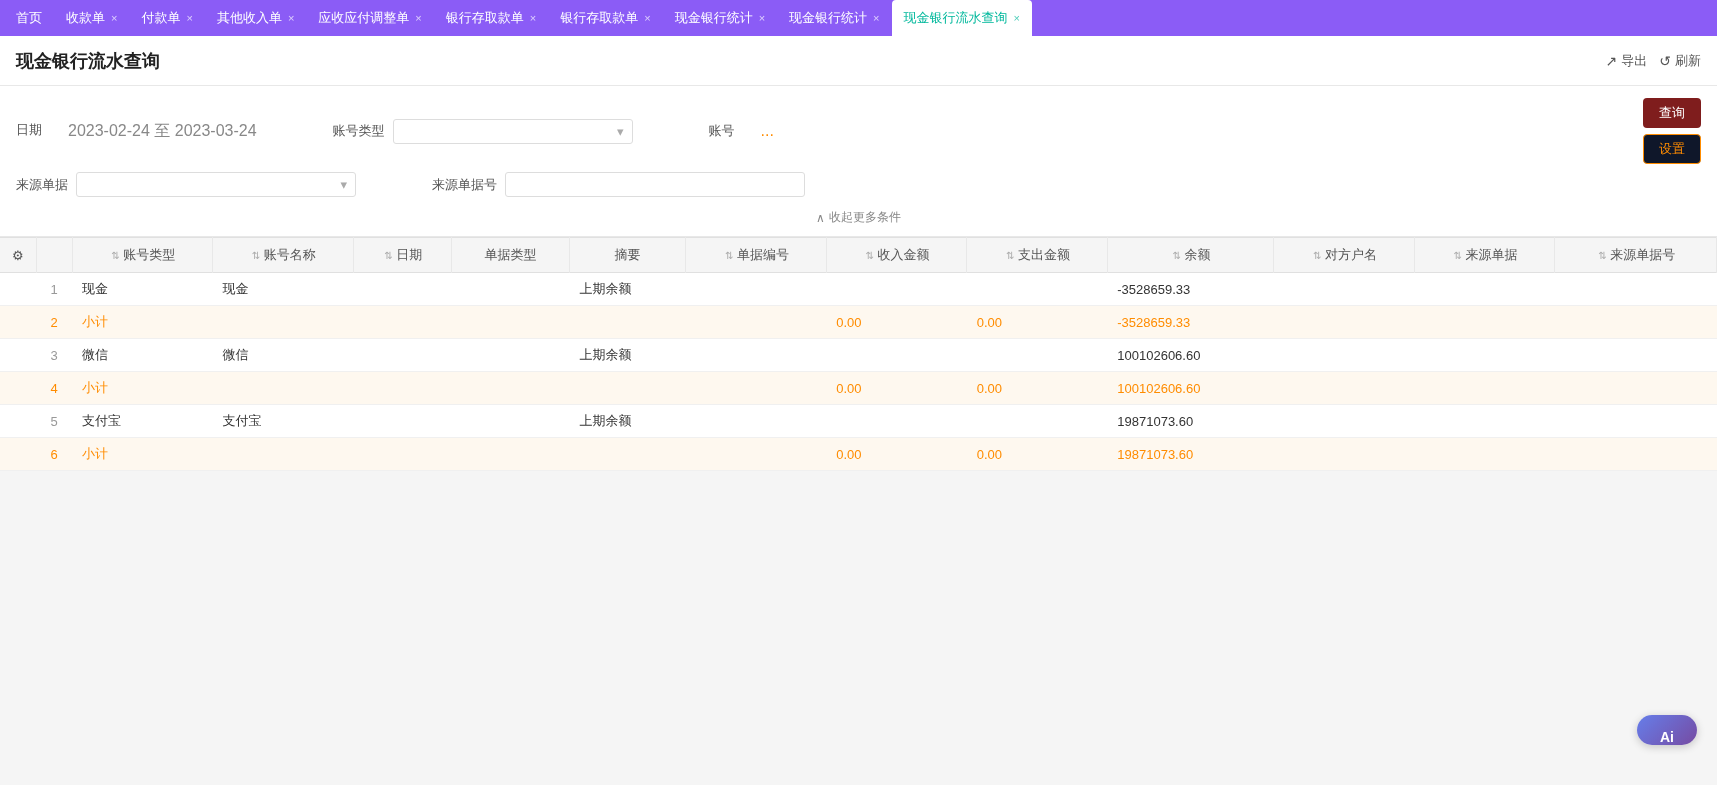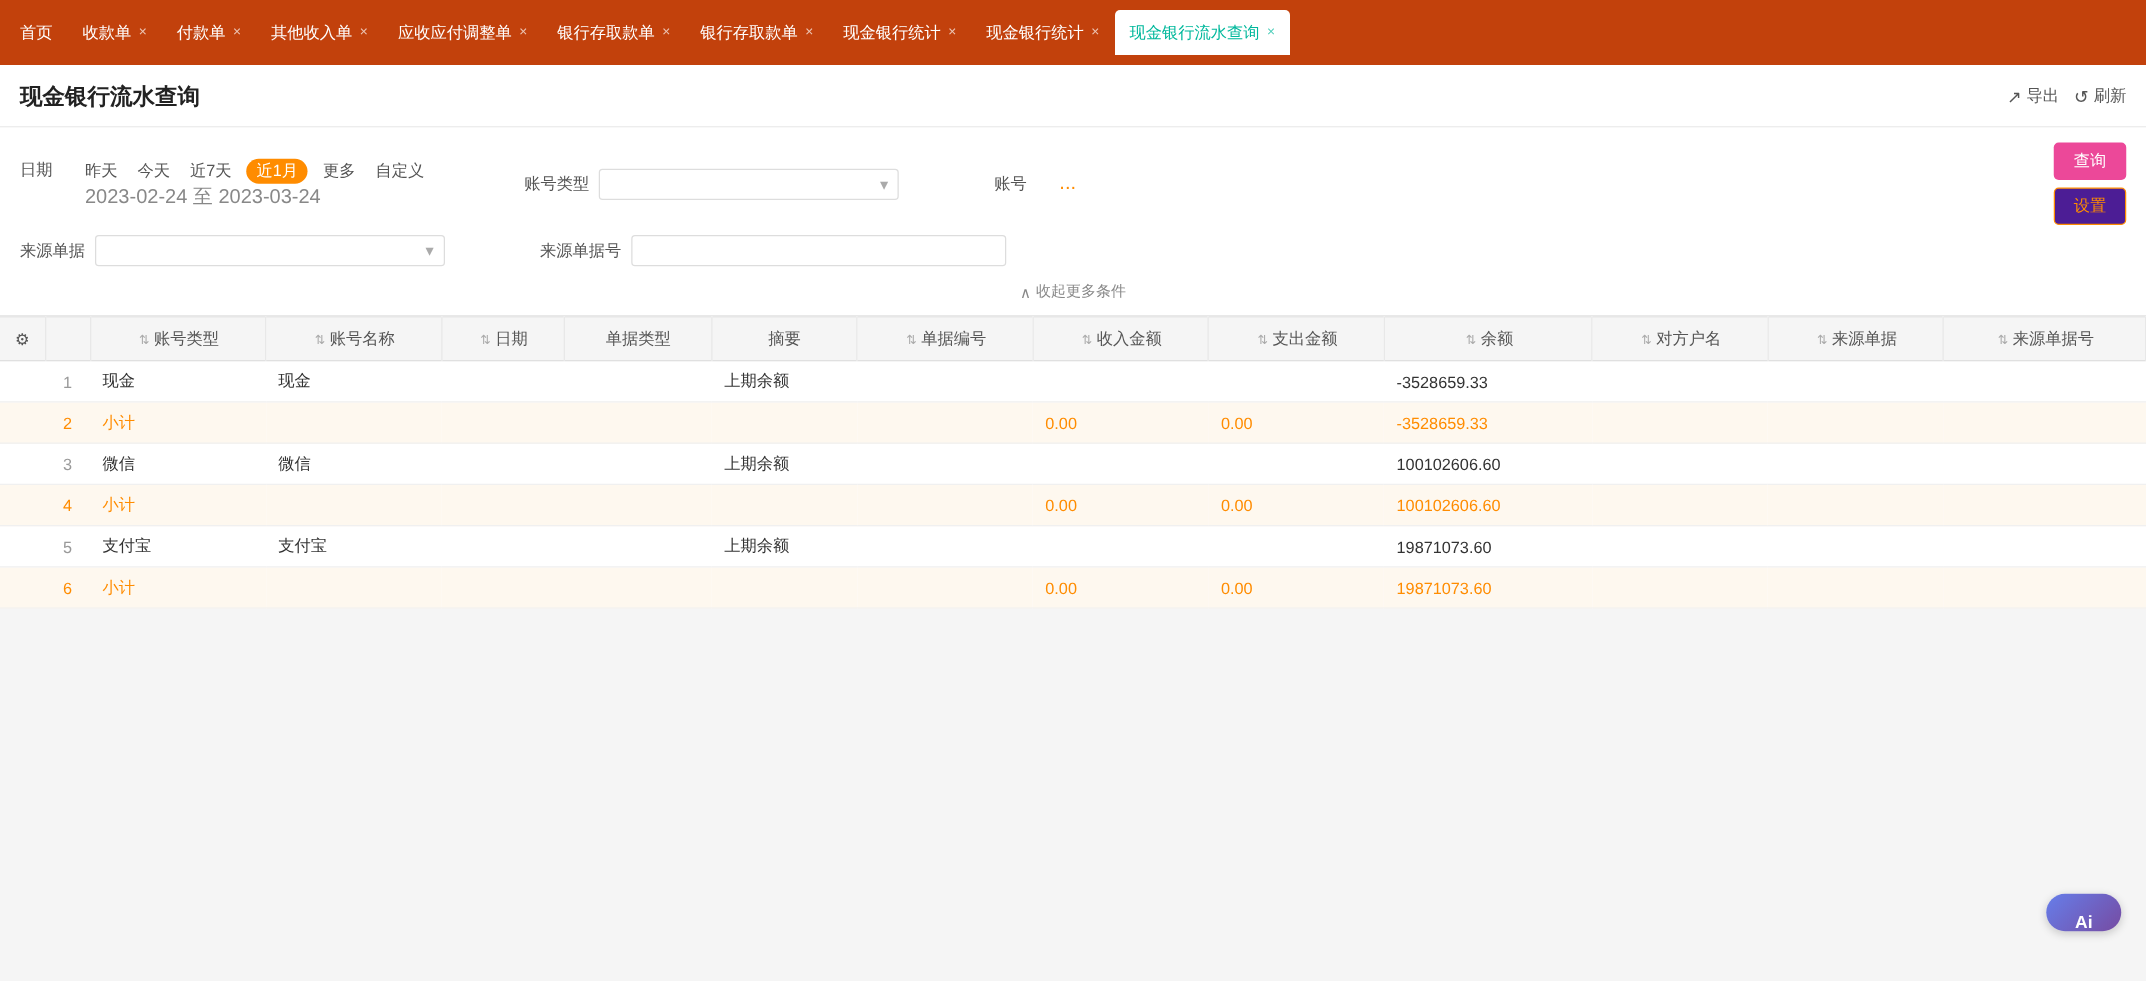--- a/index.html
+++ b/index.html
@@ -1,23 +1,23 @@
 <!DOCTYPE html>
 <html><head>
   <meta charset="utf-8">
   <style>
     * { box-sizing: border-box; margin: 0; padding: 0; }
     body { font-family: 'Microsoft YaHei', Arial, sans-serif; font-size: 13px; background: #f5f5f5; color: #333; }
 
     
     .top-nav {
-      background: #c2410c;
-      display: flex;
-      align-items: center;
-      height: 52px;
+      background: #8b5cf6;
+      display: flex;
+      align-items: center;
+      height: 36px;
       padding: 0 4px;
       overflow: hidden;
     }
     .nav-item {
       color: #fff;
       padding: 0 12px;
       height: 36px;
       line-height: 36px;
       cursor: pointer;
       white-space: nowrap;
@@ -128,31 +128,31 @@
       color: #333;
       outline: none;
     }
     .dots-btn {
       color: #ff8c00;
       cursor: pointer;
       font-size: 16px;
       padding: 0 4px;
     }
     .btn-query {
-      background: #ec4899;
+      background: #7f1d1d;
       color: #fff;
       border: none;
       border-radius: 4px;
       padding: 6px 16px;
       cursor: pointer;
       font-size: 13px;
       white-space: nowrap;
     }
     .btn-settings {
-      background: #4c1d95;
+      background: #0f172a;
       color: #ff8c00;
       border: 1px solid #ff8c00;
       border-radius: 4px;
       padding: 5px 14px;
       cursor: pointer;
       font-size: 13px;
       white-space: nowrap;
     }
     .right-btns {
       display: flex;
@@ -282,28 +282,20 @@
     </div>
   </div>
 </div>
 
 <div class="filter-area">
   <div class="filter-row">
 
     <div style="display:flex;align-items:flex-start;gap:8px;">
       <span class="filter-label">日期</span>
       <div>
-        <div class="filter-date-options">
-          <span class="date-opt">昨天</span>
-          <span class="date-opt">今天</span>
-          <span class="date-opt">近7天</span>
-          <span class="date-opt active">近1月</span>
-          <span class="date-opt">更多</span>
-          <span class="date-opt">自定义</span>
-        </div>
         <div class="date-range">2023-02-24 至 2023-03-24</div>
       </div>
     </div>
 
     <div style="display:flex;align-items:center;gap:8px;margin-left:60px;">
       <span class="filter-label">账号类型</span>
       <div class="filter-select" style="min-width:240px;">
         <span></span>
         <span style="color:#aaa;">▾</span>
       </div>

